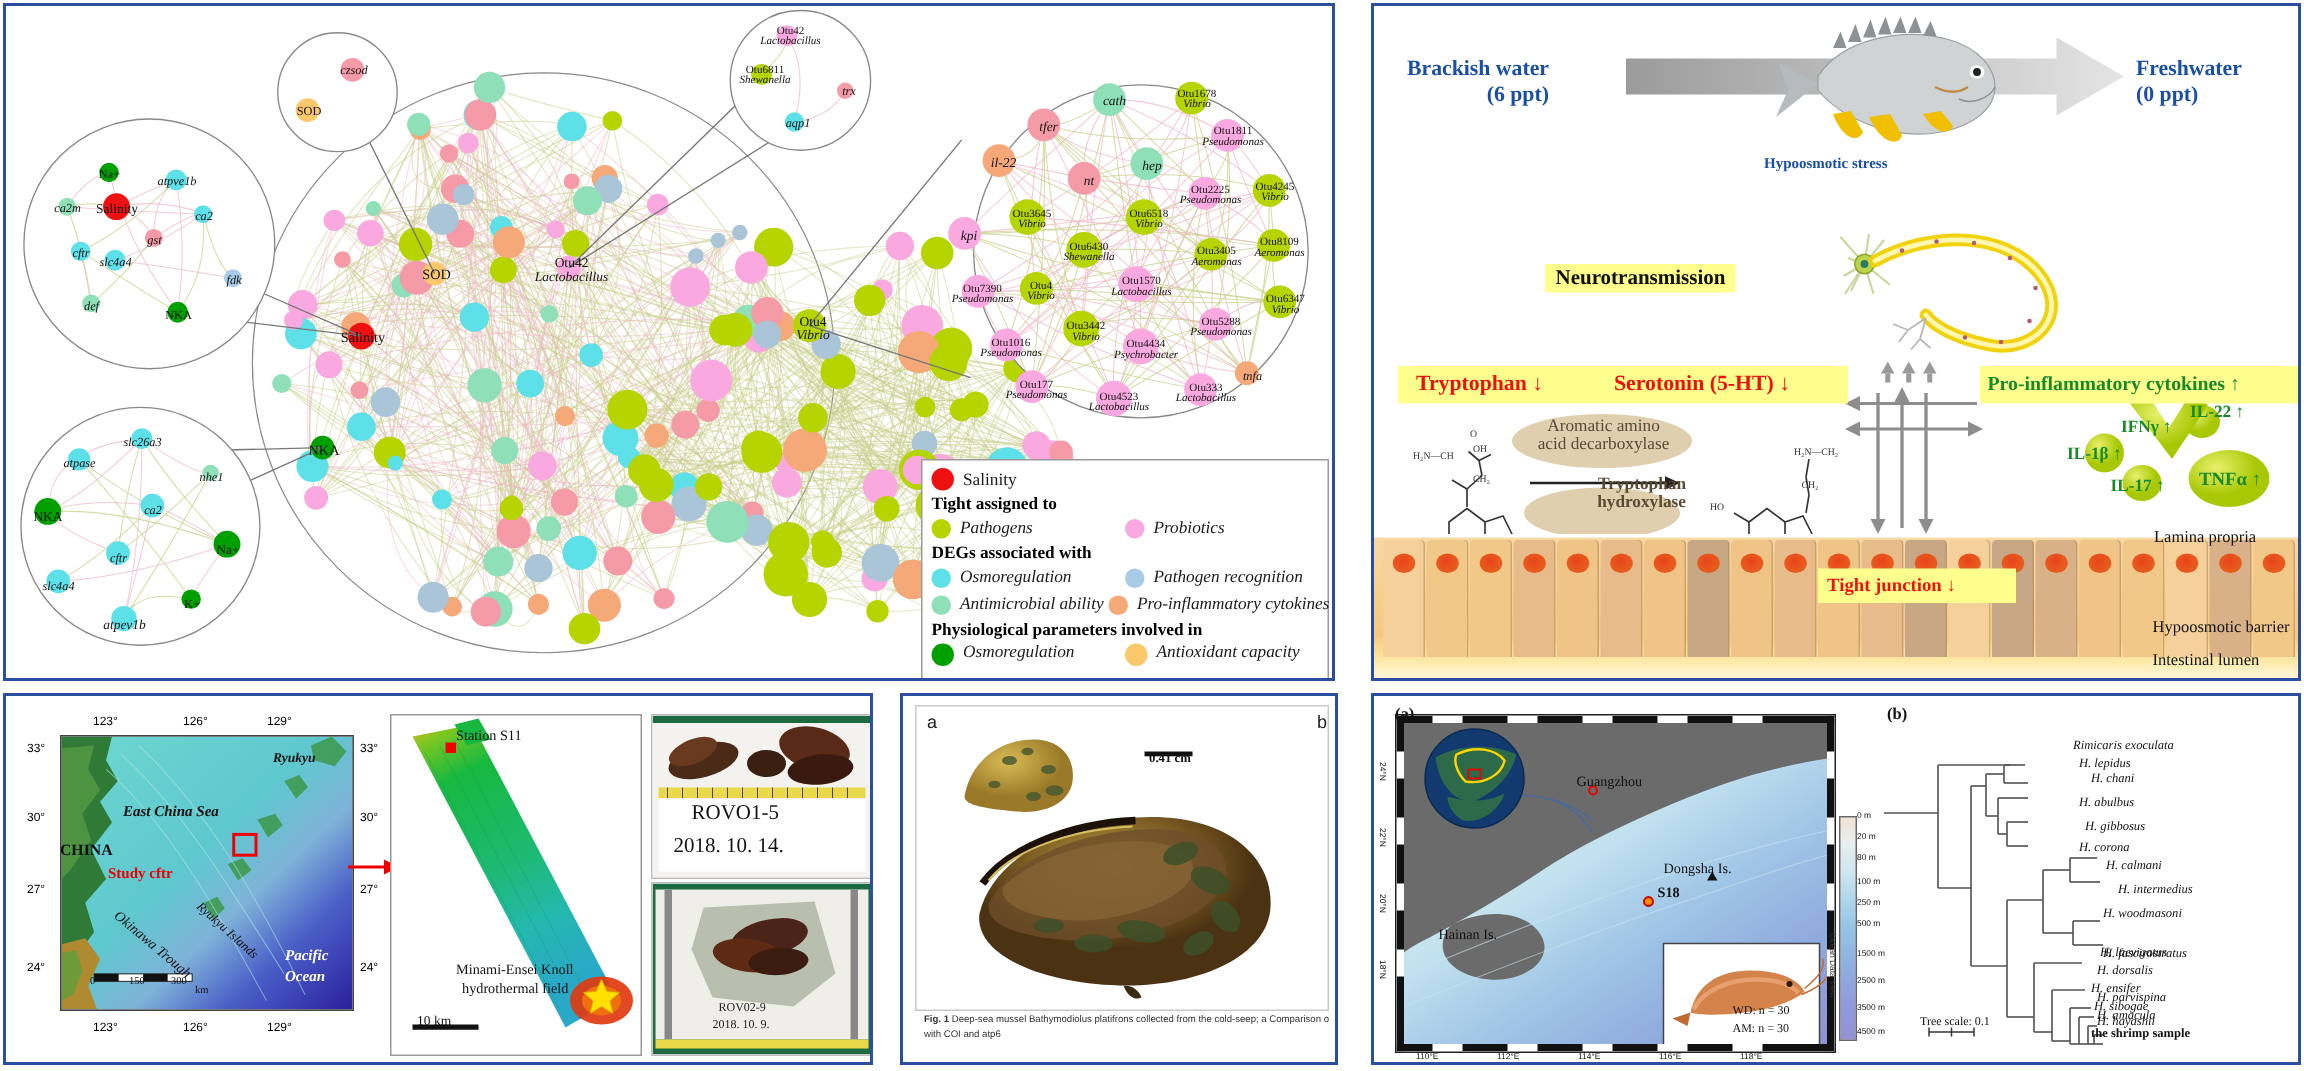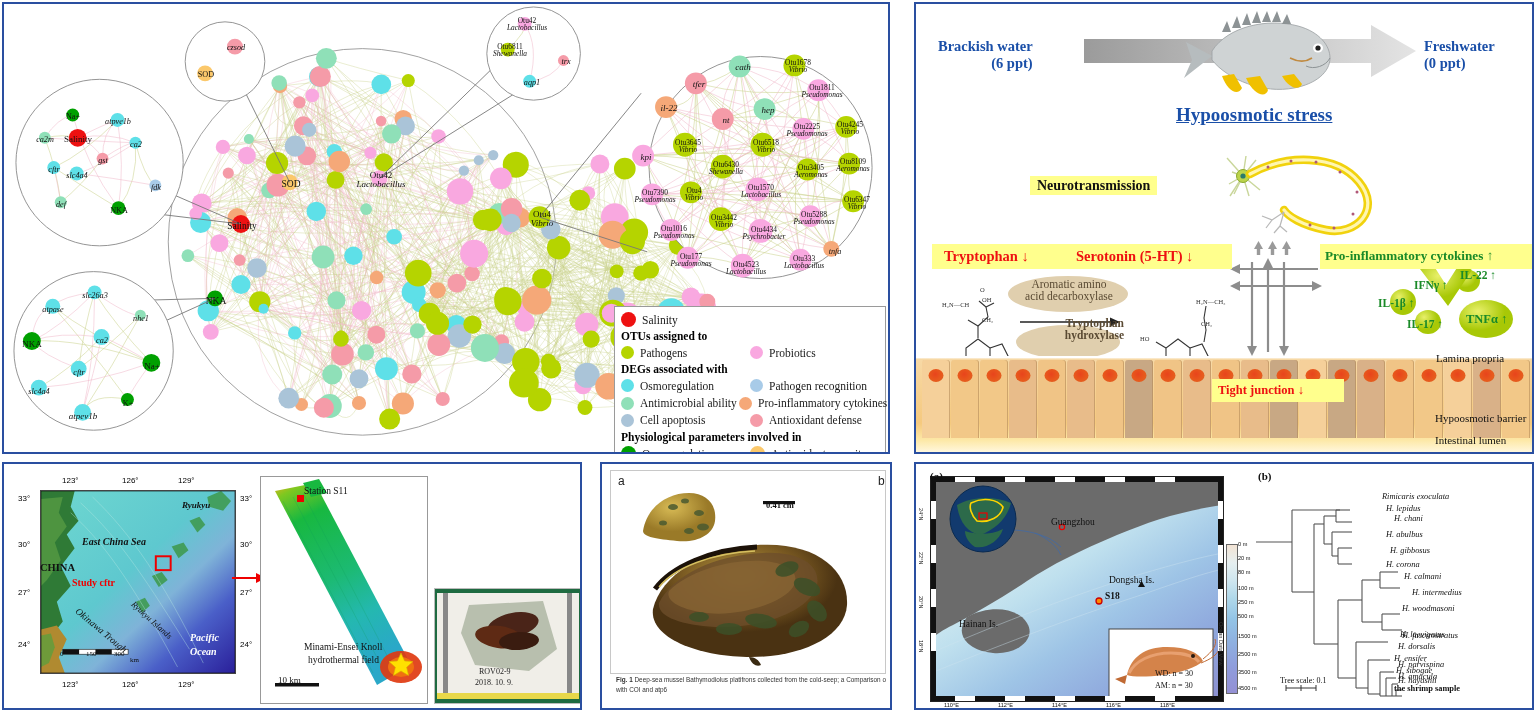--- a/index.html
+++ b/index.html
@@ -18,21 +18,21 @@
   .nlabel.up{font-style:normal;font-weight:bold;}
   .nlabel .sp{display:block;text-align:center;line-height:1.0;}
   .nlabel .r{font-style:normal;}
 
   
   #legend{position:absolute;left:610px;top:302px;width:272px;height:147px;
           border:1px solid #9a9a9a;background:#fff;box-sizing:border-box;padding:4px 6px 3px 6px;}
   .lg-row{display:flex;align-items:center;height:17.2px;}
   .lg-head{font-weight:bold;font-size:11.5px;color:#000;font-family:"Liberation Serif",serif;
            height:16px;display:flex;align-items:center;}
-  .lg-col{width:140px;display:flex;align-items:center;}
+  .lg-col{width:140px;display:flex;font-style:italic;}
   .lg-dot{width:13px;height:13px;border-radius:50%;margin-right:6px;flex:0 0 auto;}
   .lg-dot.big{width:15px;height:15px;}
   .lg-tx{font-size:11.5px;color:#1a1a1a;font-family:"Liberation Serif",serif;white-space:nowrap;}
 
   
   #p-fish{left:914px;top:2px;width:620px;height:452px;}
   .fs-txt{position:absolute;font-family:"Liberation Serif",serif;font-weight:bold;white-space:nowrap;}
   .blu{color:#1a4fa8;}
   .hl-yellow{background:#ffff8d;padding:2px 7px;}
   .red{color:#ee1111;}
@@ -1461,21 +1461,21 @@
           <span class="sp r">Otu333</span>
           <span class="sp">Lactobacillus</span>
         </div>
       </div>
 
     <div id="legend">
       <div class="lg-row">
         <span class="lg-dot big" style="background:#ee1111"></span>
         <span class="lg-tx">Salinity</span>
       </div>
-      <div class="lg-head">OTUs assigned to</div>
+      <div class="lg-head">Tight assigned to</div>
       <div class="lg-row">
         <span class="lg-col">
           <span class="lg-dot" style="background:#b5d400"></span>
           <span class="lg-tx">Pathogens</span>
         </span>
         <span class="lg-col">
           <span class="lg-dot" style="background:#f9a8e0"></span>
           <span class="lg-tx">Probiotics</span>
         </span>
       </div>
@@ -1493,30 +1493,20 @@
       <div class="lg-row">
         <span class="lg-col">
           <span class="lg-dot" style="background:#8fe0b8"></span>
           <span class="lg-tx">Antimicrobial ability</span>
         </span>
         <span class="lg-col">
           <span class="lg-dot" style="background:#f5a878"></span>
           <span class="lg-tx">Pro-inflammatory cytokines</span>
         </span>
       </div>
-      <div class="lg-row">
-        <span class="lg-col">
-          <span class="lg-dot" style="background:#aac4d8"></span>
-          <span class="lg-tx">Cell apoptosis</span>
-        </span>
-        <span class="lg-col">
-          <span class="lg-dot" style="background:#f59ba8"></span>
-          <span class="lg-tx">Antioxidant defense</span>
-        </span>
-      </div>
       <div class="lg-head">Physiological parameters involved in</div>
       <div class="lg-row">
         <span class="lg-col">
           <span class="lg-dot big" style="background:#00a000"></span>
           <span class="lg-tx">Osmoregulation</span>
         </span>
         <span class="lg-col">
           <span class="lg-dot big" style="background:#fbc86b"></span>
           <span class="lg-tx">Antioxidant capacity</span>
         </span>
@@ -1658,21 +1648,21 @@
     </svg>
 
     <div class="fs-txt blu" style="left:22px;top:34px;font-size:14.5px;text-align:right;">
       <div>Brackish water</div>
       <div style="text-align:right">(6 ppt)</div>
     </div>
     <div class="fs-txt blu" style="left:508px;top:34px;font-size:14.5px;">
       <div>Freshwater</div>
       <div>(0 ppt)</div>
     </div>
-    <div class="fs-txt blu" style="left:260px;top:100px;font-size:19px;text-decoration:underline;">Hypoosmotic stress</div>
+    <div class="fs-txt blu" style="left:260px;top:100px;font-size:10px;">Hypoosmotic stress</div>
 
     <div class="fs-txt" style="left:114px;top:174px;font-size:14px;color:#111;">
       <span class="hl-yellow">Neurotransmission</span>
     </div>
 
     <div style="position:absolute;left:16px;top:240px;width:300px;height:25px;background:#ffff8d;"></div>
     <div class="fs-txt red" style="left:28px;top:244px;font-size:14.5px;">Tryptophan ↓</div>
     <div class="fs-txt red" style="left:160px;top:244px;font-size:14.5px;">Serotonin (5-HT) ↓</div>
 
     <div style="position:absolute;left:404px;top:240px;width:214px;height:25px;background:#ffff8d;"></div>
@@ -1879,20 +1869,39 @@
         <path d="M140 176 l3.6 8 l8.4 .6 l-6.4 5.6 l2 8.4 l-7.6 -4.6 l-7.6 4.6 l2 -8.4 l-6.4 -5.6 l8.4 -.6 z" fill="#ffe000" stroke="#d8b000" stroke-width="0.6"></path>
         <rect x="36" y="18" width="7" height="7" fill="#ee0000"></rect>
         <rect x="14" y="206" width="44" height="3.5" fill="#111"></rect>
       </svg>
     </div>
     <div class="mtxt" style="left:300px;top:22px;font-size:9.5px;color:#111">Station S11</div>
     <div class="mtxt" style="left:300px;top:178px;font-size:9.5px;color:#111">Minami-Ensei Knoll</div>
     <div class="mtxt" style="left:304px;top:191px;font-size:9.5px;color:#111">hydrothermal field</div>
     <div class="mtxt" style="left:274px;top:211px;font-size:9px;color:#111">10 km</div>
 
+    <div style="position:absolute;left:430px;top:12px;width:146px;height:108px;background:#fff;border:1px solid #bbb;overflow:hidden">
+      <svg viewBox="0 0 146 108" style="width:100%;height:100%;display:block">
+        <rect width="146" height="108" fill="#f4f2ee"></rect>
+        <rect y="0" width="146" height="5" fill="#1e6a40"></rect>
+        <ellipse cx="34" cy="30" rx="24" ry="11" fill="#4a2a18" transform="rotate(-16 34 30)"></ellipse>
+        <ellipse cx="27" cy="24" rx="17" ry="8" fill="#6a3a20" transform="rotate(-22 27 24)"></ellipse>
+        <ellipse cx="76" cy="32" rx="13" ry="9" fill="#3a2010"></ellipse>
+        <ellipse cx="108" cy="22" rx="24" ry="14" fill="#5a2a18" transform="rotate(14 108 22)"></ellipse>
+        <ellipse cx="112" cy="36" rx="22" ry="10" fill="#3a1a10" transform="rotate(-6 112 36)"></ellipse>
+        <rect x="4" y="48" width="138" height="7" fill="#e8d84a"></rect>
+        <g stroke="#333" stroke-width="0.6">
+          <path d="M10 48 v7 M20 48 v7 M30 48 v7 M40 48 v7 M50 48 v7 M60 48 v7 M70 48 v7
+                   M80 48 v7 M90 48 v7 M100 48 v7 M110 48 v7 M120 48 v7 M130 48 v7"></path>
+        </g>
+        <rect x="4" y="56" width="138" height="48" fill="#fff"></rect>
+      </svg>
+      <div style="position:absolute;left:26px;top:58px;font-family:'Liberation Serif',serif;font-size:14px;color:#111">ROVO1-5</div>
+      <div style="position:absolute;left:14px;top:80px;font-family:'Liberation Serif',serif;font-size:14px;color:#111">2018. 10. 14.</div>
+    </div>
 
     <div style="position:absolute;left:430px;top:124px;width:146px;height:114px;background:#fff;border:1px solid #bbb;overflow:hidden">
       <svg viewBox="0 0 146 114" style="width:100%;height:100%;display:block">
         <rect width="146" height="114" fill="#1e6a40"></rect>
         <rect x="2" y="4" width="142" height="100" fill="#f0eee8"></rect>
         <path d="M34 16 L108 12 L122 60 L94 82 L40 76 L26 44 Z" fill="#b8bfae"></path>
         <ellipse cx="78" cy="36" rx="26" ry="12" fill="#4a2418" transform="rotate(-12 78 36)"></ellipse>
         <ellipse cx="64" cy="48" rx="24" ry="11" fill="#5e2a14" transform="rotate(8 64 48)"></ellipse>
         <ellipse cx="84" cy="52" rx="20" ry="9" fill="#3a1c10" transform="rotate(-4 84 52)"></ellipse>
         <rect x="8" y="4" width="5" height="100" fill="#888"></rect>

